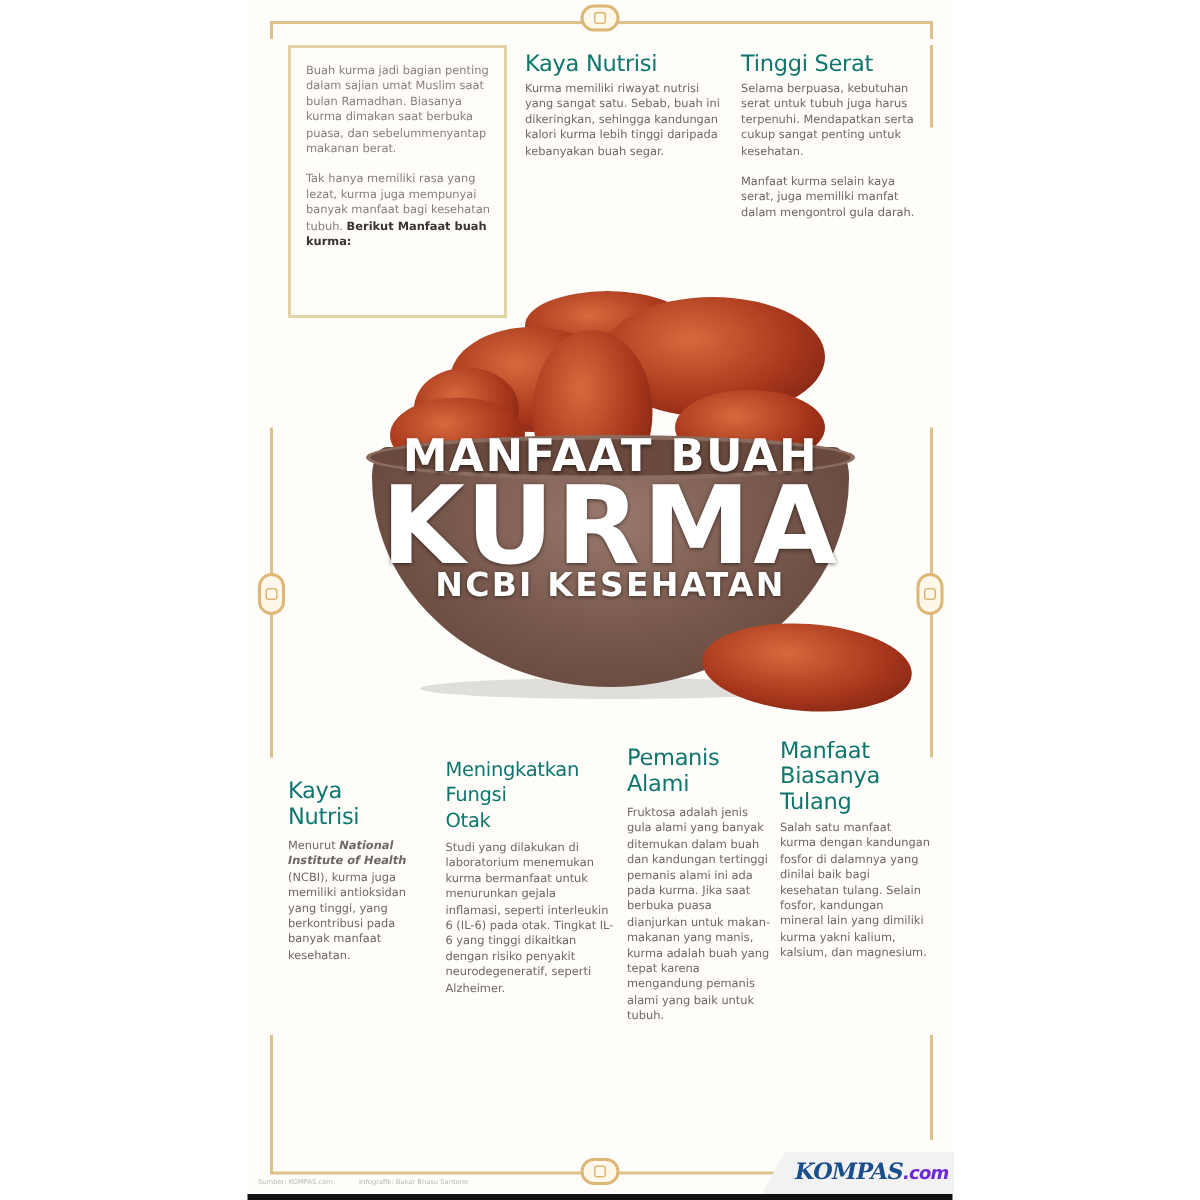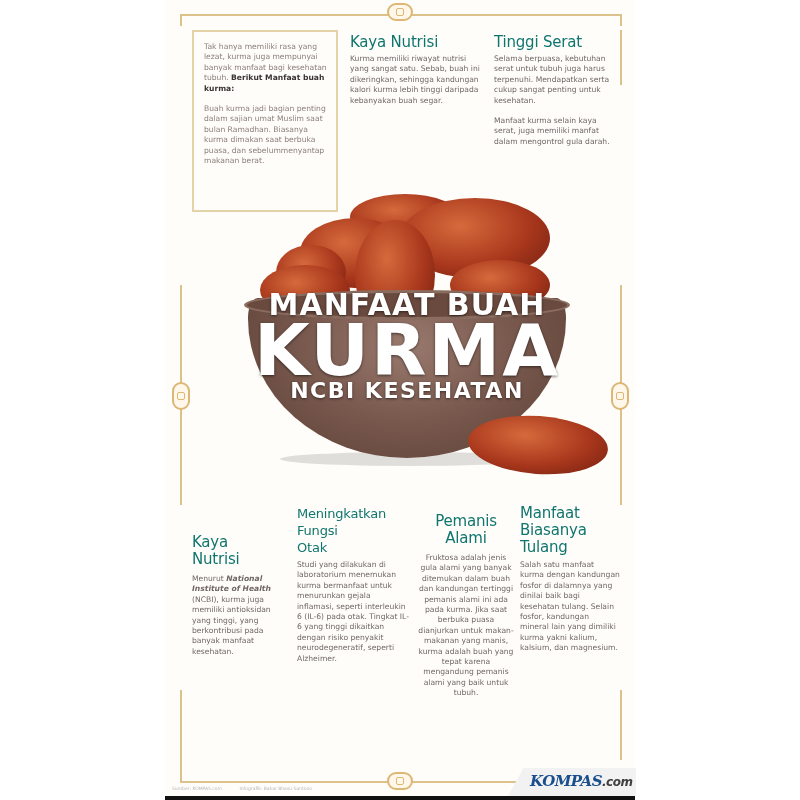--- a/index.html
+++ b/index.html
@@ -75,21 +75,21 @@
     .kompas-tab {
       position: absolute; left: 508px; top: 768px; width: 128px; height: 28px;
       background: #f2f2f2;
       clip-path: polygon(12% 0, 100% 0, 100% 100%, 0 100%);
     }
     .kompas-logo {
       position: absolute; left: 530px; top: 772px;
       font-family: "DejaVu Serif", serif; font-weight: bold; font-style: italic;
       font-size: 15px; color: #1a4e8c; letter-spacing: -0.5px;
     }
-    .kompas-logo .dotcom { color: #404040; font-family: "DejaVu Sans", sans-serif; font-size: 12px; }
+    .kompas-logo .dotcom { color: #6d28d9; font-family: "DejaVu Sans", sans-serif; font-size: 12px; }
     .bottom-bar { position: absolute; left: 165px; top: 796px; width: 470px; height: 4px; background: #111; }
   </style>
 </head>
 <body>
 
 <div class="poster"></div>
 
 <div class="frame-line" style="left:180px;top:14px;width:440px;height:1.5px;"></div>
 <div class="frame-line" style="left:180px;top:14px;width:1.5px;height:12px;"></div>
 <div class="frame-line" style="left:620px;top:14px;width:1.5px;height:12px;"></div>
@@ -99,22 +99,22 @@
 <div class="frame-line" style="left:180px;top:690px;width:1.5px;height:92px;"></div>
 <div class="frame-line" style="left:620px;top:690px;width:1.5px;height:70px;"></div>
 <div class="frame-line" style="left:180px;top:781px;width:340px;height:1.5px;"></div>
 
 <div class="ornament" style="left:387px;top:3px;"></div>
 <div class="ornament v" style="left:172px;top:382px;"></div>
 <div class="ornament v" style="left:611px;top:382px;"></div>
 <div class="ornament" style="left:387px;top:772px;"></div>
 
 <div class="intro-box">
+  <p>Buah kurma jadi bagian penting dalam sajian umat Muslim saat bulan Ramadhan. Biasanya kurma dimakan saat berbuka puasa, dan sebelummenyantap makanan berat.</p>
   <p><span>Tak hanya memiliki rasa yang lezat, kurma juga mempunyai banyak manfaat bagi kesehatan tubuh. </span><b>Berikut Manfaat buah kurma:</b></p>
-  <p>Buah kurma jadi bagian penting dalam sajian umat Muslim saat bulan Ramadhan. Biasanya kurma dimakan saat berbuka puasa, dan sebelummenyantap makanan berat.</p>
 </div>
 
 <div class="block" style="left:350px;top:32px;width:130px;">
   <h2 class="gold-h" style="font-size:15px;line-height:20px;">Kaya Nutrisi</h2>
   <p class="col-text" style="margin-top:2px;">Kurma memiliki riwayat nutrisi yang sangat satu. Sebab, buah ini dikeringkan, sehingga kandungan kalori kurma lebih tinggi daripada kebanyakan buah segar.</p>
 </div>
 
 <div class="block" style="left:494px;top:32px;width:120px;">
   <h2 class="gold-h" style="font-size:15px;line-height:20px;">Tinggi Serat</h2>
   <p class="col-text" style="margin-top:2px;margin-bottom:10px;">Selama berpuasa, kebutuhan serat untuk tubuh juga harus terpenuhi. Mendapatkan serta cukup sangat penting untuk kesehatan.</p>
@@ -133,46 +133,46 @@
   <div class="bowl"></div>
   <div class="bowl-rim"></div>
   <div class="date" style="left:228px;top:226px;width:140px;height:58px;transform:rotate(4deg);"></div>
   <div class="title-wrap">
     <div class="t1">MANFAAT BUAH</div>
     <div class="t2">KURMA</div>
     <div class="t3">NCBI KESEHATAN</div>
   </div>
 </div>
 
-<div class="block" style="left:192px;top:534px;width:96px;">
+<div class="block" style="left:192px;top:519px;width:96px;">
   <h3 class="gold-h" style="font-size:15px;line-height:17px;">
     <span>Kaya</span><br>
     <span>Nutrisi</span>
   </h3>
   <p class="col-text" style="margin-top:6px;"><span>Menurut </span><b><i>National Institute of Health</i></b><span> (NCBI), kurma juga memiliki antioksidan yang tinggi, yang berkontribusi pada banyak manfaat kesehatan.</span></p>
 </div>
 
 <div class="block" style="left:297px;top:505px;width:112px;">
   <h3 class="gold-h" style="font-size:13px;line-height:17px;">
     <span>Meningkatkan</span><br>
     <span>Fungsi</span><br>
     <span>Otak</span>
   </h3>
   <p class="col-text" style="margin-top:4px;">Studi yang dilakukan di laboratorium menemukan kurma bermanfaat untuk menurunkan gejala inflamasi, seperti interleukin 6 (IL-6) pada otak. Tingkat IL-6 yang tinggi dikaitkan dengan risiko penyakit neurodegeneratif, seperti Alzheimer.</p>
 </div>
 
-<div class="block" style="left:418px;top:513px;width:96px;text-align:center;">
+<div class="block" style="left:418px;top:497px;width:96px;">
   <h3 class="gold-h" style="font-size:15px;line-height:17px;">
     <span>Pemanis</span><br>
     <span>Alami</span>
   </h3>
   <p class="col-text" style="margin-top:6px;">Fruktosa adalah jenis gula alami yang banyak ditemukan dalam buah dan kandungan tertinggi pemanis alami ini ada pada kurma. Jika saat berbuka puasa dianjurkan untuk makan-makanan yang manis, kurma adalah buah yang tepat karena mengandung pemanis alami yang baik untuk tubuh.</p>
 </div>
 
-<div class="block" style="left:520px;top:505px;width:100px;">
+<div class="block" style="left:520px;top:492px;width:100px;">
   <h3 class="gold-h" style="font-size:15px;line-height:17px;">
     <span>Manfaat</span><br>
     <span>Biasanya</span><br>
     <span>Tulang</span>
   </h3>
   <p class="col-text" style="margin-top:4px;">Salah satu manfaat kurma dengan kandungan fosfor di dalamnya yang dinilai baik bagi kesehatan tulang. Selain fosfor, kandungan mineral lain yang dimiliki kurma yakni kalium, kalsium, dan magnesium.</p>
 </div>
 
 <div class="footer-credits">
   <span>Sumber: KOMPAS.com</span>

